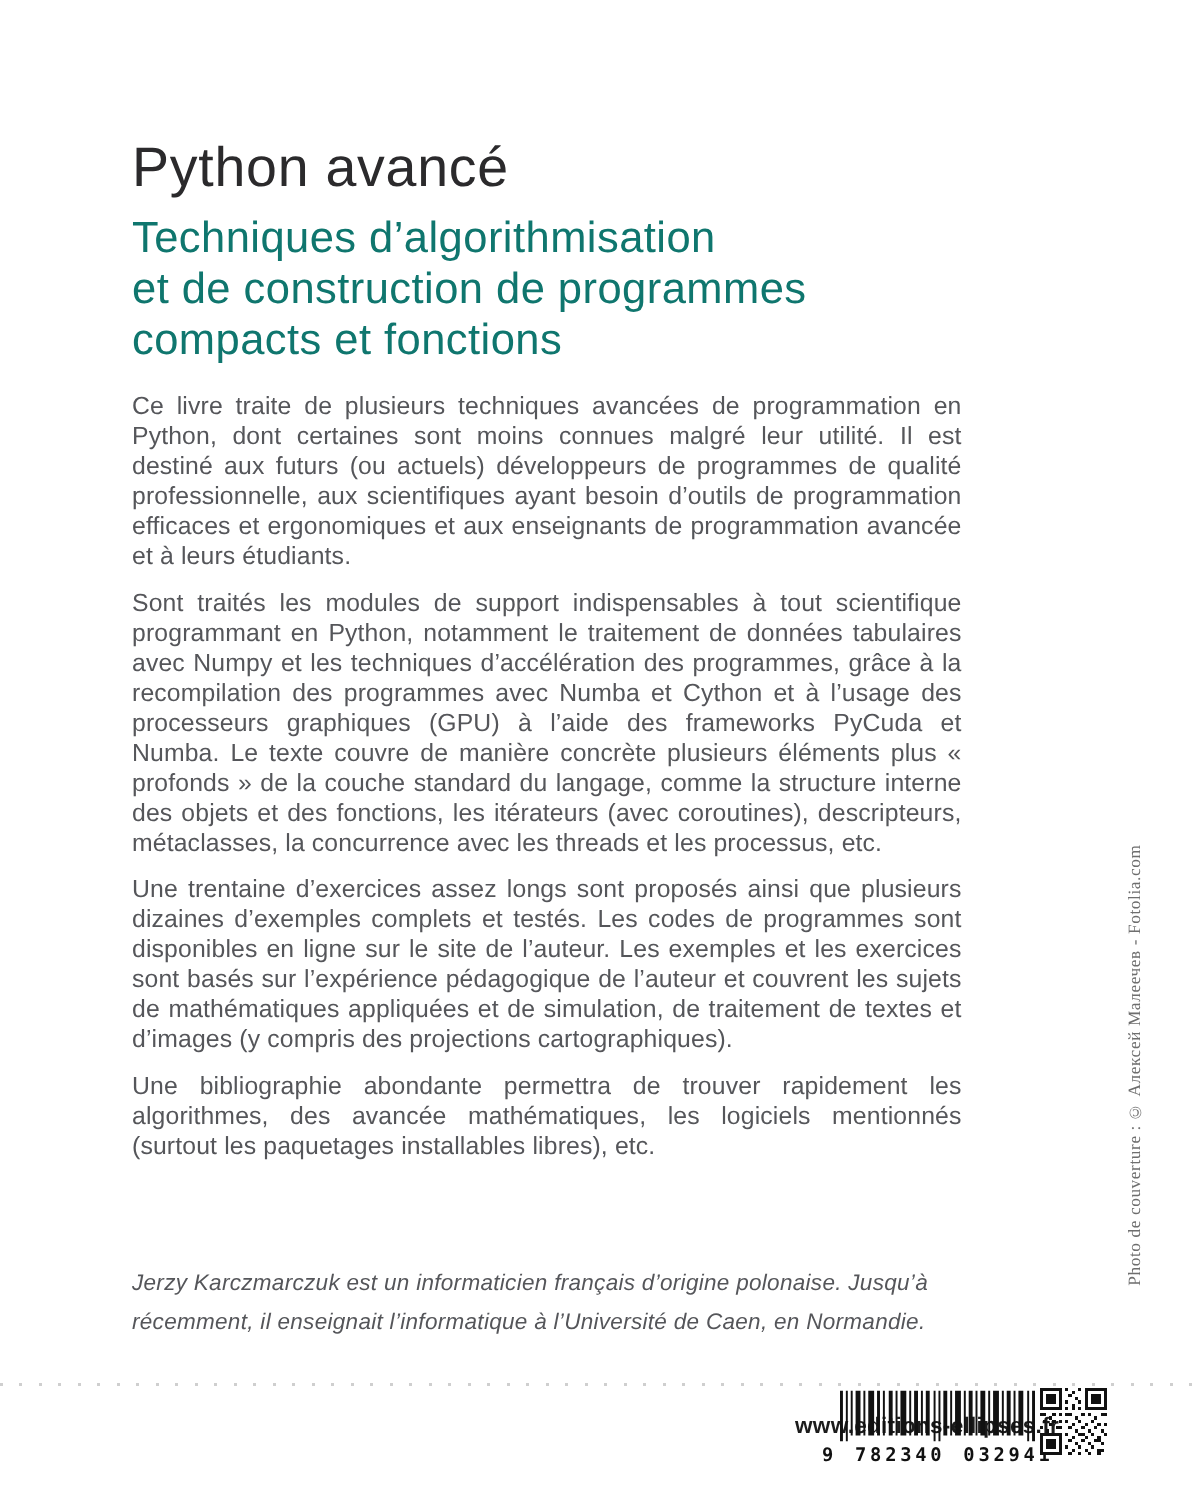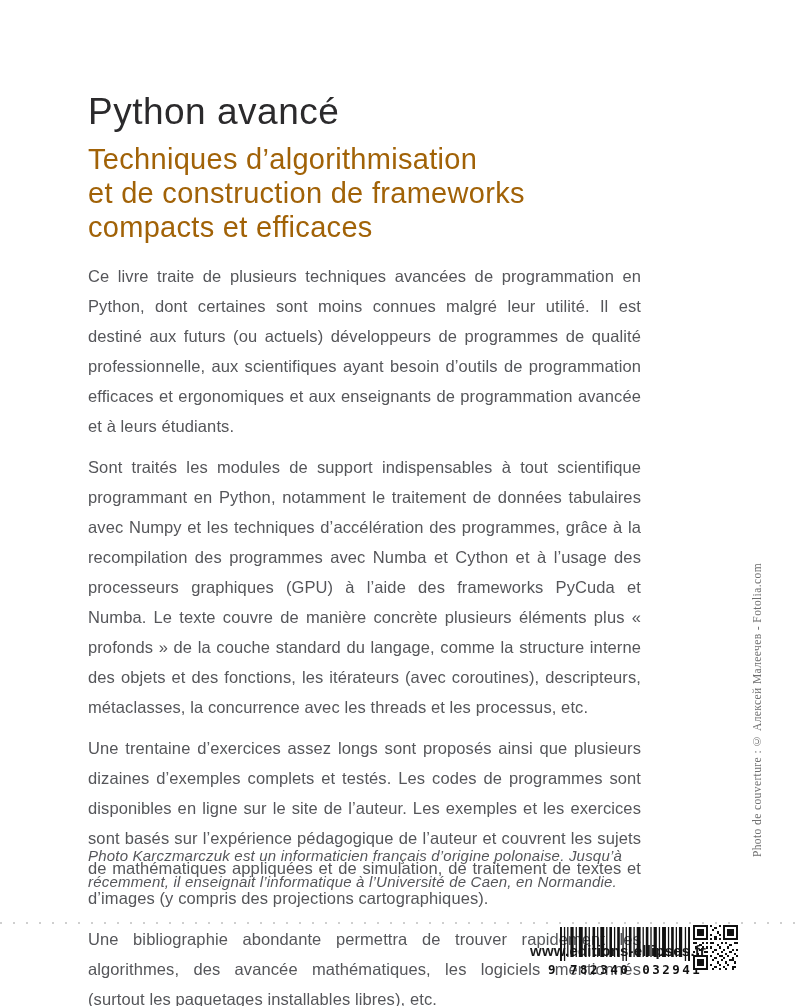--- a/index.html
+++ b/index.html
@@ -12,30 +12,30 @@
 
   .content {
     position: absolute; left: 88px; top: 0; width: 553px;
   }
 
   .title-block { margin-top: 88px; color: #2b2a2c; }
   .title-line {
     font-size: 37px; line-height: 47px; font-weight: 400;
     letter-spacing: 0.5px; white-space: nowrap;
   }
-  .subtitle-block { margin-top: 7px; color: #a16207; }
+  .subtitle-block { margin-top: 7px; color: #0f766e; }
   .subtitle-line {
     font-size: 29px; line-height: 34px; font-weight: 400;
     letter-spacing: 0.3px; white-space: nowrap;
   }
 
   .body-copy { margin-top: 17px; color: #55565a; }
   .body-copy p {
     margin: 4px 0 11px 0;
-    font-size: 16.5px; line-height: 30px;
+    font-size: 16.5px; line-height: 20px;
     text-align: justify;
     letter-spacing: 0.1px;
   }
 
   .author-note {
     position: absolute; left: 88px; top: 843px; width: 560px;
     font-style: italic; font-size: 15px; line-height: 26px;
     color: #55565a; letter-spacing: 0.2px;
   }
 
@@ -81,34 +81,34 @@
 <div class="page">
 
   <div class="content">
 
     <div class="title-block">
       <div class="title-line">Python avancé</div>
     </div>
 
     <div class="subtitle-block">
       <div class="subtitle-line">Techniques d’algorithmisation</div>
-      <div class="subtitle-line">et de construction de frameworks</div>
-      <div class="subtitle-line">compacts et efficaces</div>
+      <div class="subtitle-line">et de construction de programmes</div>
+      <div class="subtitle-line">compacts et fonctions</div>
     </div>
 
     <div class="body-copy">
       <p>Ce livre traite de plusieurs techniques avancées de programmation en Python, dont certaines sont moins connues malgré leur utilité. Il est destiné aux futurs (ou actuels) développeurs de programmes de qualité professionnelle, aux scientifiques ayant besoin d’outils de programmation efficaces et ergonomiques et aux enseignants de programmation avancée et à leurs étudiants.</p>
       <p>Sont traités les modules de support indispensables à tout scientifique programmant en Python, notamment le traitement de données tabulaires avec Numpy et les techniques d’accélération des programmes, grâce à la recompilation des programmes avec Numba et Cython et à l’usage des processeurs graphiques (GPU) à l’aide des frameworks PyCuda et Numba. Le texte couvre de manière concrète plusieurs éléments plus « profonds » de la couche standard du langage, comme la structure interne des objets et des fonctions, les itérateurs (avec coroutines), descripteurs, métaclasses, la concurrence avec les threads et les processus, etc.</p>
       <p>Une trentaine d’exercices assez longs sont proposés ainsi que plusieurs dizaines d’exemples complets et testés. Les codes de programmes sont disponibles en ligne sur le site de l’auteur. Les exemples et les exercices sont basés sur l’expérience pédagogique de l’auteur et couvrent les sujets de mathématiques appliquées et de simulation, de traitement de textes et d’images (y compris des projections cartographiques).</p>
       <p>Une bibliographie abondante permettra de trouver rapidement les algorithmes, des avancée mathématiques, les logiciels mentionnés (surtout les paquetages installables libres), etc.</p>
     </div>
 
   </div>
 
-  <div class="author-note">Photo Karczmarczuk est un informaticien français d’origine polonaise. Jusqu’à récemment, il enseignait l’informatique à l’Université de Caen, en Normandie.</div>
+  <div class="author-note">Jerzy Karczmarczuk est un informaticien français d’origine polonaise. Jusqu’à récemment, il enseignait l’informatique à l’Université de Caen, en Normandie.</div>
 
   <div class="photo-credit">Photo de couverture : © Алексей Малеечев - Fotolia.com</div>
 
   <div class="perforation-line"></div>
 
   <div class="website">www.editions-ellipses.fr</div>
 
   <div class="barcode-wrap">
     <svg class="barcode-bars" viewBox="0 0 100 34" preserveAspectRatio="none" aria-hidden="true">
       <g fill="#111111">

